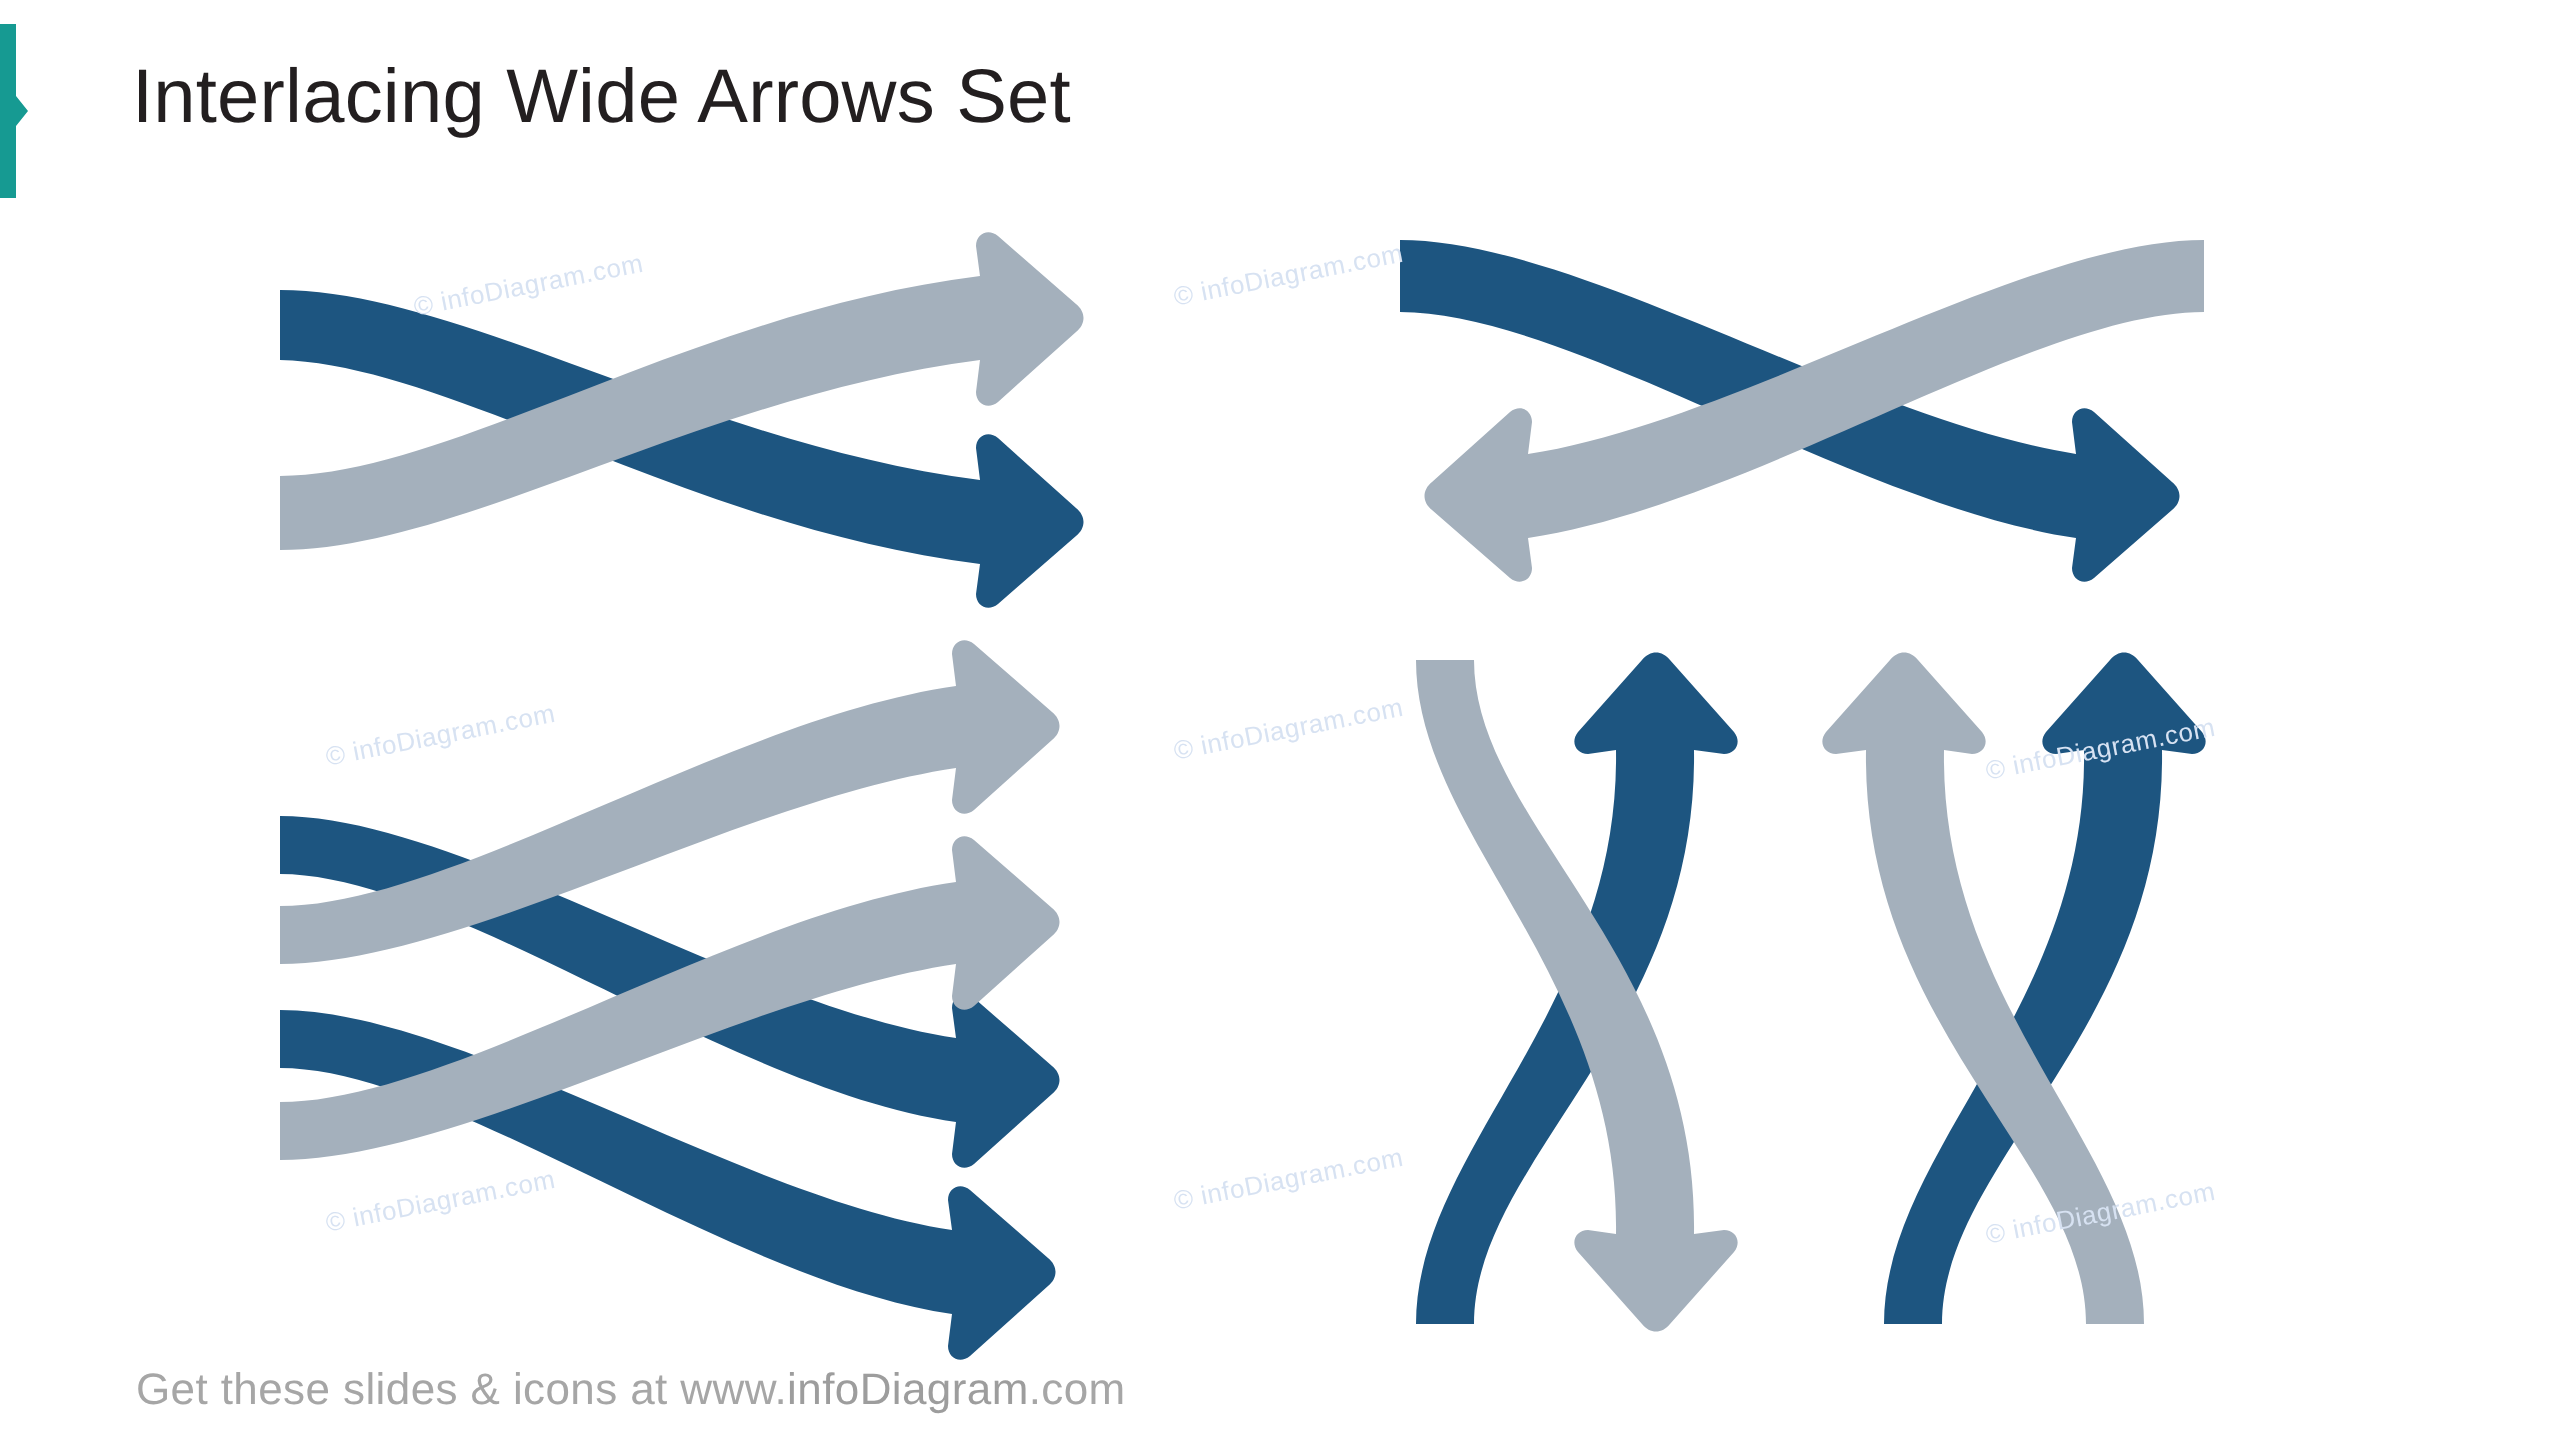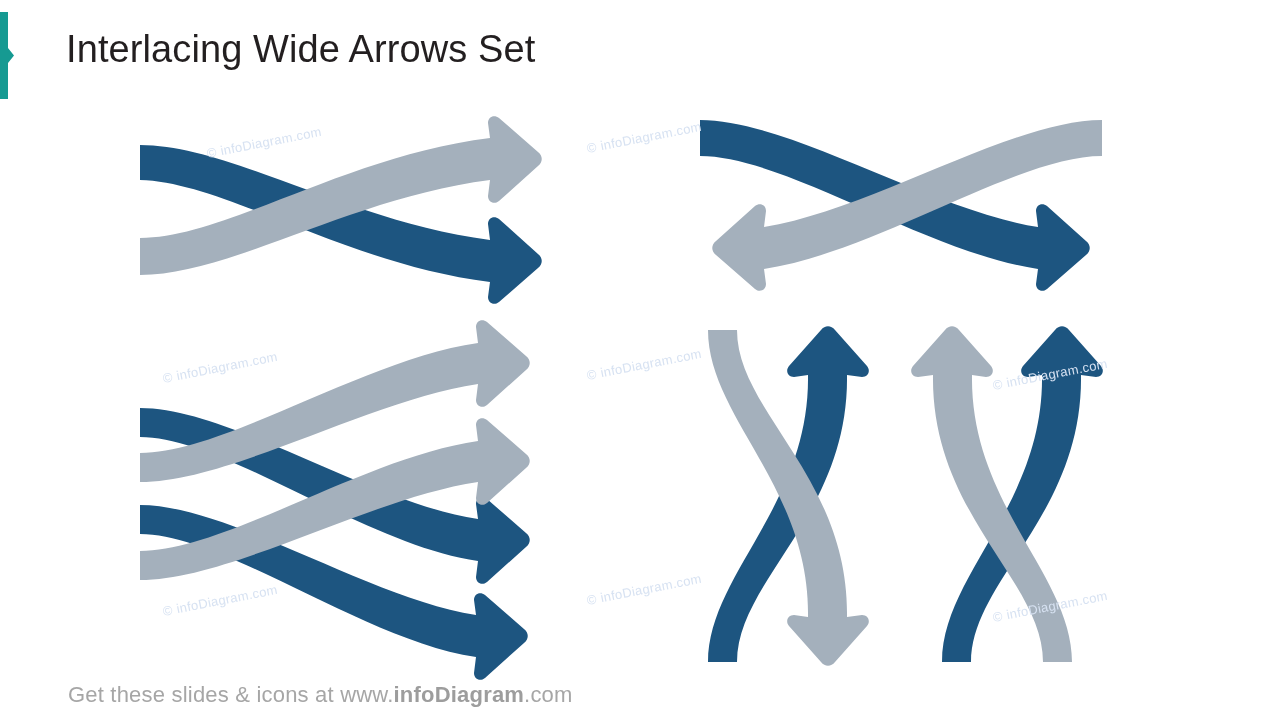--- a/index.html
+++ b/index.html
@@ -43,21 +43,21 @@
   #footer {
     position: absolute;
     left: 68px;
     top: 682px;
     font-size: 22px;
     color: #a6a6a6;
     white-space: nowrap;
     letter-spacing: 0.2px;
   }
   #footer .brand {
-    font-weight: 700;
+    font-weight: 400;
     color: #9d9d9d;
   }
 
   
   .diagram {
     position: absolute;
   }
   .diagram svg {
     display: block;
     overflow: visible;

